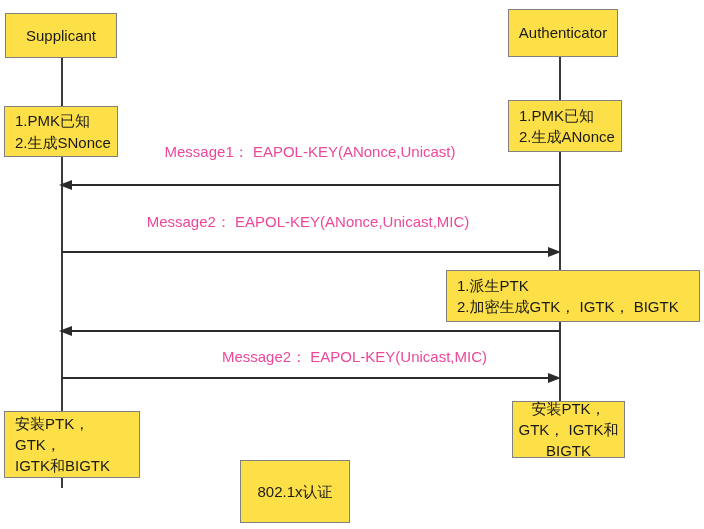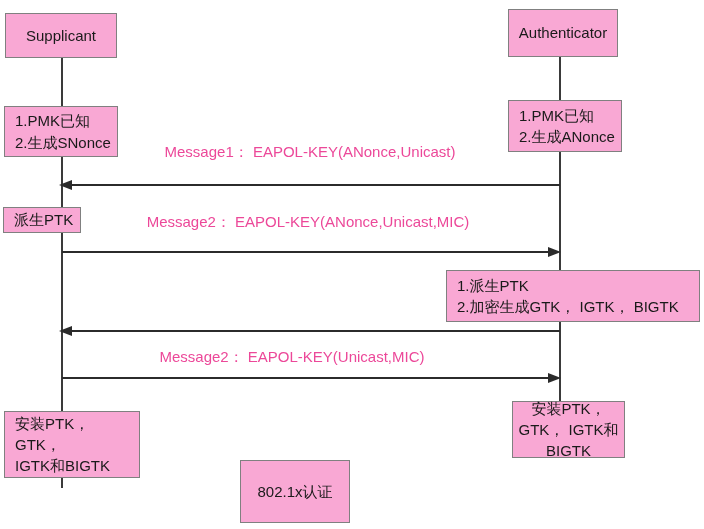--- a/index.html
+++ b/index.html
@@ -16,21 +16,21 @@
   }
   #canvas {
     position: relative;
     width: 704px;
     height: 529px;
     background: #ffffff;
   }
   .box {
     position: absolute;
     box-sizing: border-box;
-    background: #f9a8d4;
+    background: #fde047;
     border: 1.6px solid #808080;
     font-size: 15px;
     line-height: 1.42;
     color: #1a1a1a;
     white-space: pre-line;
     z-index: 5;
   }
   .box.center {
     display: flex;
     align-items: center;
@@ -97,33 +97,32 @@
   <div class="box left" style="left:4px; top:106px; width:114px; height:51px;">1.PMK已知
 2.生成SNonce</div>
 
   <div class="box left" style="left:508px; top:100px; width:114px; height:52px;">1.PMK已知
 2.生成ANonce</div>
 
   <div class="msg-label" style="left:140px; top:142px; width:340px;">Message1： EAPOL-KEY(ANonce,Unicast)</div>
   <div class="arrow-line" style="left:70px; top:184px; width:490px;"></div>
   <div class="arrow-head left" style="left:59px; top:179.5px;"></div>
 
-  <div class="box left" style="left:3px; top:207px; width:78px; height:26px;">派生PTK</div>
 
   <div class="msg-label" style="left:93px; top:212px; width:430px;">Message2： EAPOL-KEY(ANonce,Unicast,MIC)</div>
   <div class="arrow-line" style="left:62px; top:251px; width:488px;"></div>
   <div class="arrow-head right" style="left:548px; top:246.5px;"></div>
 
   <div class="arrow-line" style="left:70px; top:330px; width:490px;"></div>
   <div class="arrow-head left" style="left:59px; top:325.5px;"></div>
 
   <div class="box left" style="left:446px; top:270px; width:254px; height:52px;">1.派生PTK
 2.加密生成GTK， IGTK， BIGTK</div>
 
-  <div class="msg-label" style="left:97px; top:347px; width:390px;">Message2： EAPOL-KEY(Unicast,MIC)</div>
+  <div class="msg-label" style="left:97px; top:347px; width:390px;text-align:right;">Message2： EAPOL-KEY(Unicast,MIC)</div>
   <div class="arrow-line" style="left:62px; top:377px; width:488px;"></div>
   <div class="arrow-head right" style="left:548px; top:372.5px;"></div>
 
   <div class="box left" style="left:4px; top:411px; width:136px; height:67px;">安装PTK， GTK，
 IGTK和BIGTK</div>
 
   <div class="box center" style="left:512px; top:401px; width:113px; height:57px;">安装PTK，
 GTK， IGTK和
 BIGTK</div>
 

